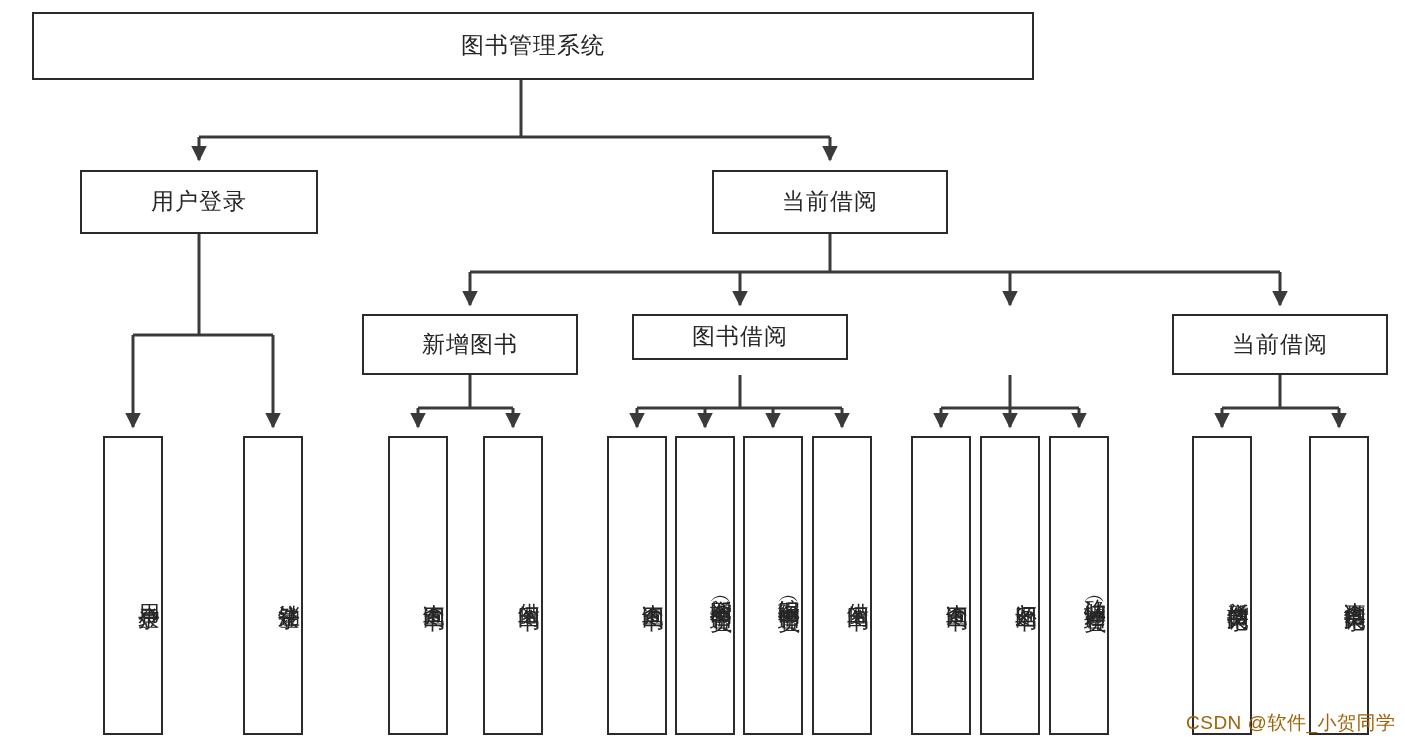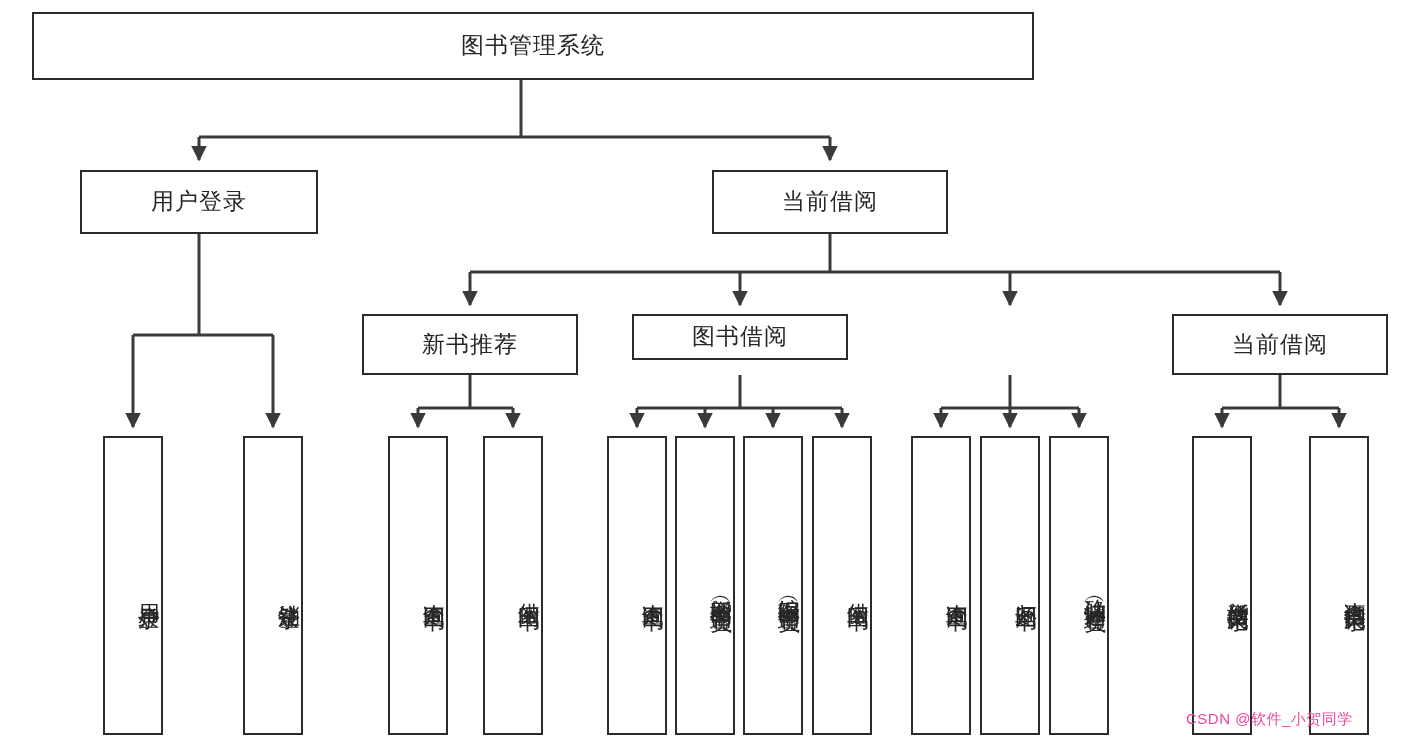--- a/index.html
+++ b/index.html
@@ -52,22 +52,22 @@
   }
   .node.v span{
     writing-mode:vertical-rl;
     text-orientation:upright;
     display:block;
   }
   .watermark{
     position:absolute;
     left:1186px;
     top:710px;
-    font-size:15px;
-    color:#ec4899;
+    font-size:19px;
+    color:#a16207;
     white-space:nowrap;
     z-index:3;
     letter-spacing:0.5px;
   }
 </style>
 </head>
 <body>
 
 <div id="canvas">
 
@@ -126,21 +126,21 @@
   </div>
 
   <div class="node h" style="left:80px; top:170px; width:238px; height:64px;">
     <span>用户登录</span>
   </div>
   <div class="node h" style="left:712px; top:170px; width:236px; height:64px;">
     <span>当前借阅</span>
   </div>
 
   <div class="node h" style="left:362px; top:314px; width:216px; height:61px;">
-    <span>新书推荐</span>
+    <span>新增图书</span>
   </div>
   <div class="node h" style="left:632px; top:314px; width:216px; height:46px;">
     <span>图书借阅</span>
   </div>
   <div class="node h" style="left:1172px; top:314px; width:216px; height:61px;">
     <span>当前借阅</span>
   </div>
 
   <div class="node v" style="left:103px; top:436px; width:60px; height:299px;">
     <span>用户登录</span>

